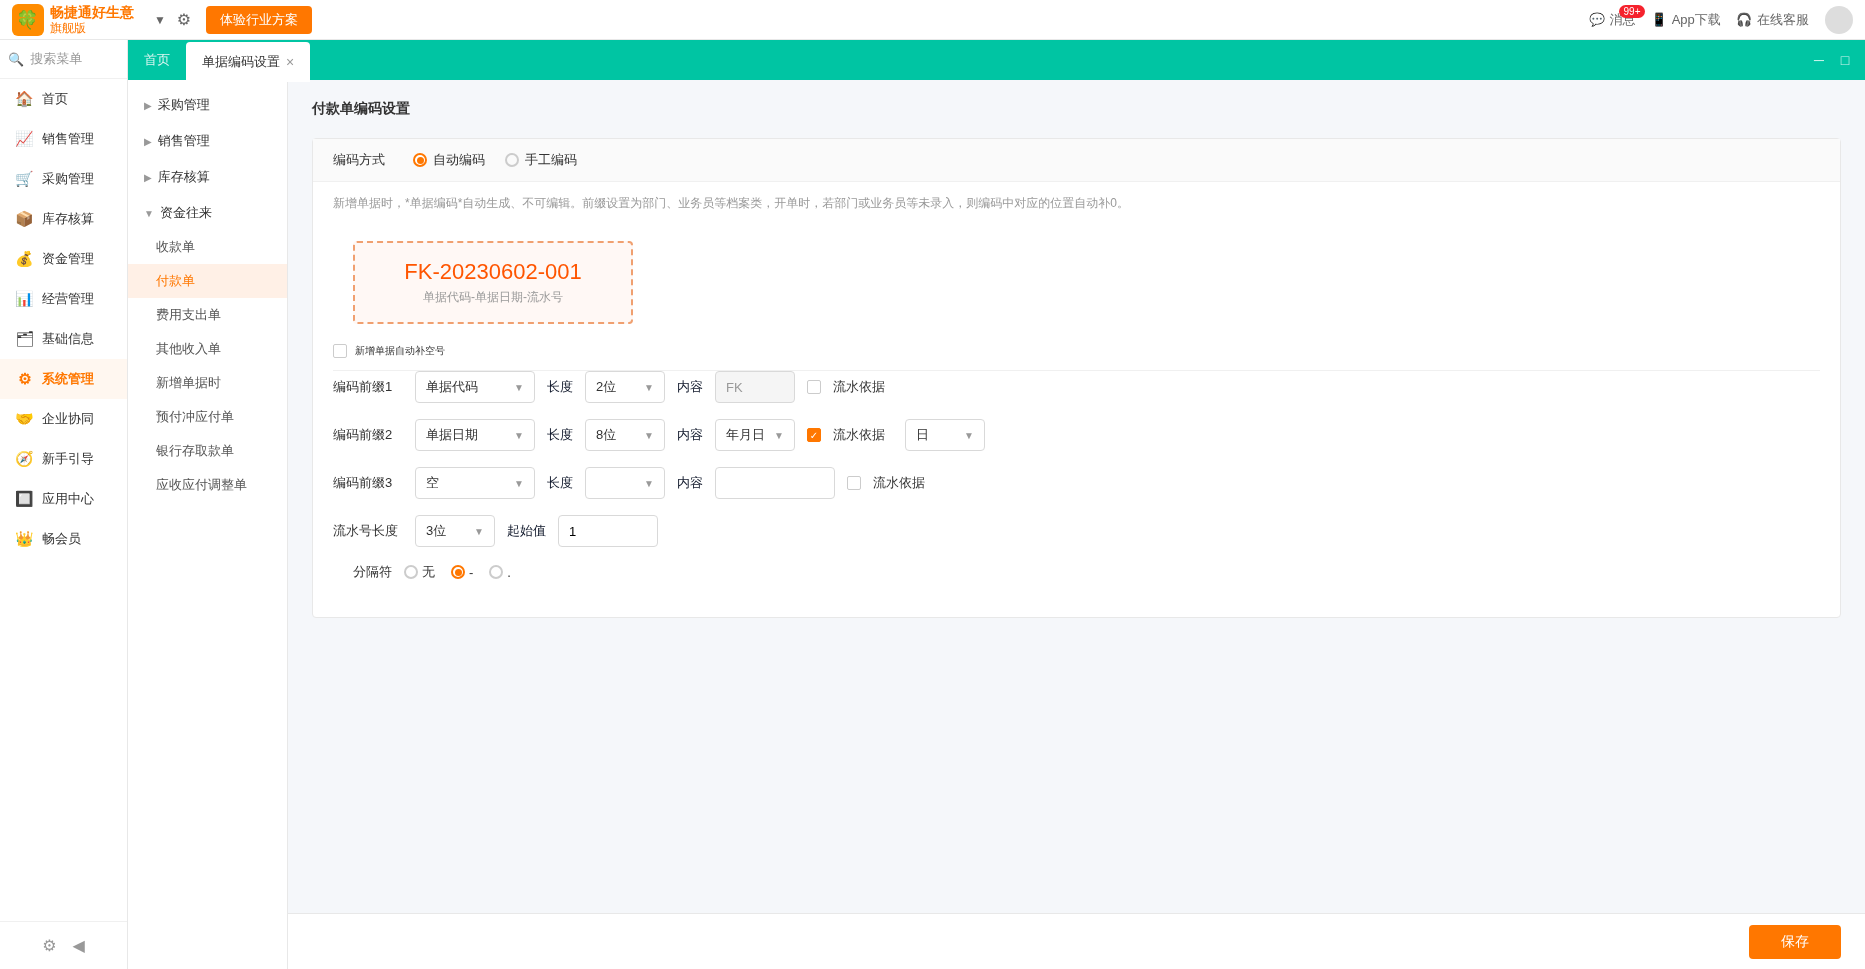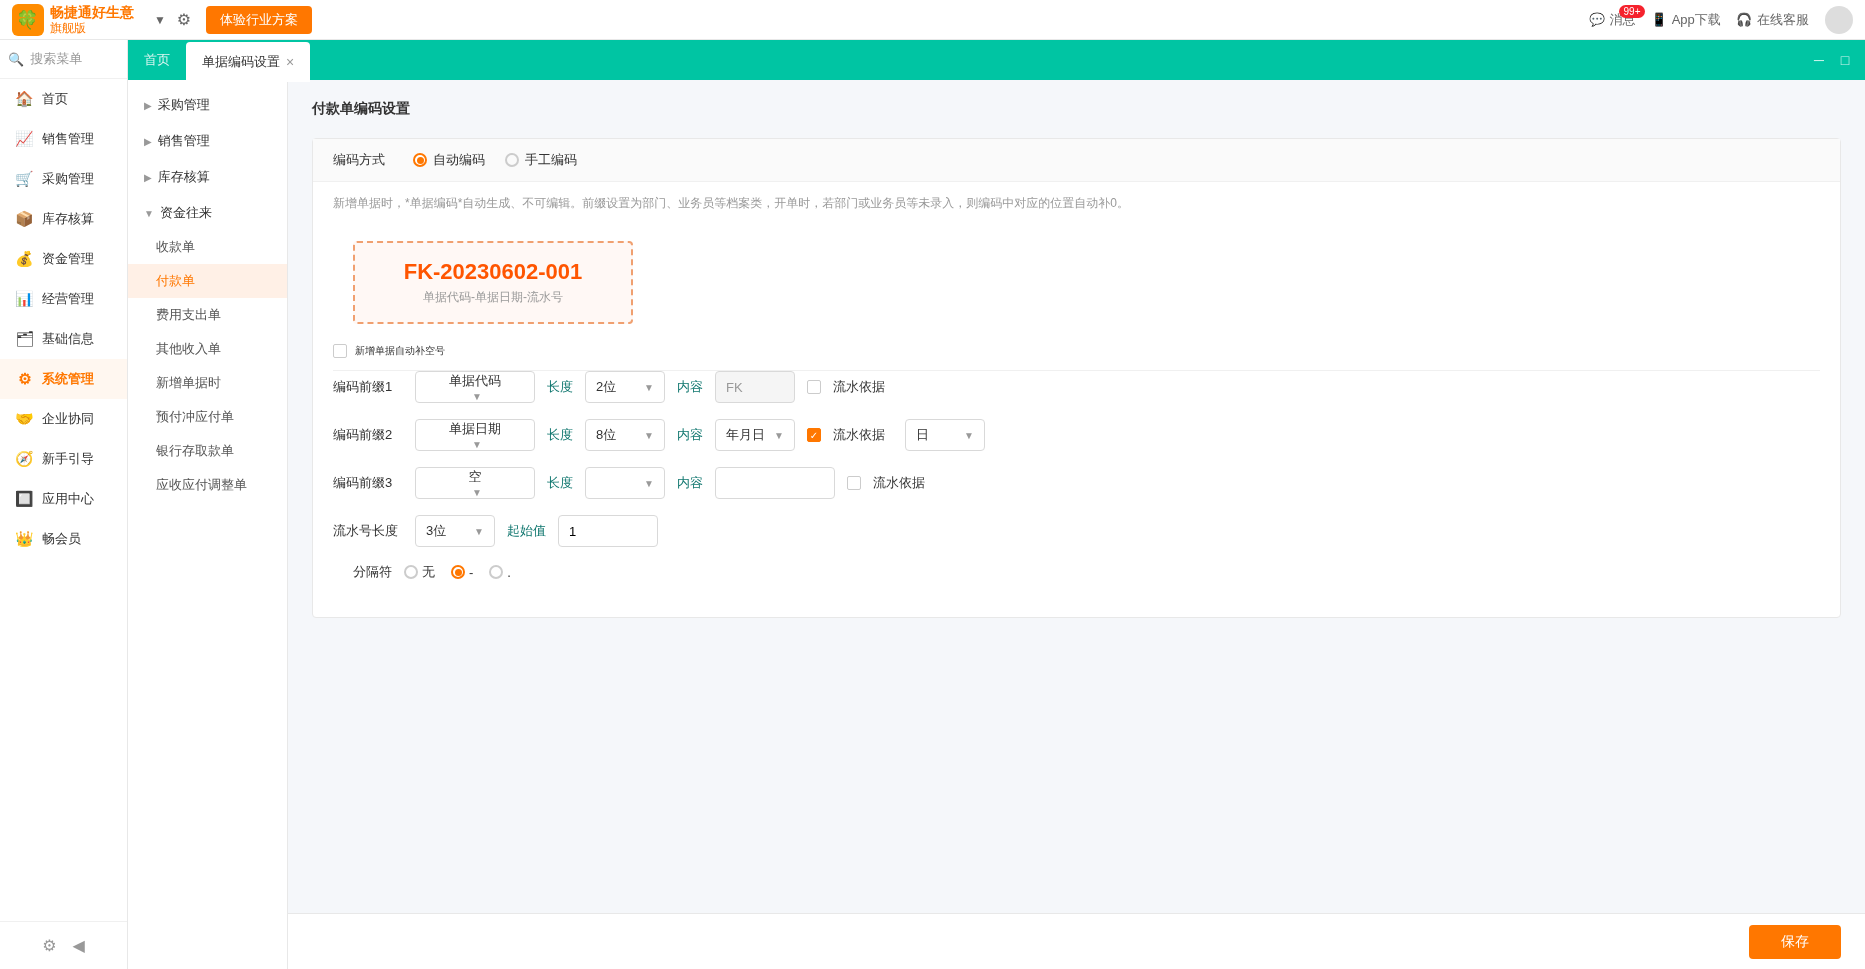--- a/index.html
+++ b/index.html
@@ -66,37 +66,37 @@
     .radio-item { display: flex; align-items: center; gap: 6px; cursor: pointer; font-size: 13px; color: #333; }
     .radio-dot { width: 14px; height: 14px; border-radius: 50%; border: 2px solid #ccc; display: inline-flex; align-items: center; justify-content: center; }
     .radio-dot.checked { border-color: #ff7700; background: #fff; }
     .radio-dot.checked::after { content: ''; width: 7px; height: 7px; border-radius: 50%; background: #ff7700; }
 
     
     .info-text { font-size: 12px; color: #999; padding: 12px 20px; line-height: 1.6; }
 
     
     .preview-box { margin: 16px 20px; border: 2px dashed #f0a070; background: #fff8f5; border-radius: 4px; padding: 16px 24px; display: inline-block; min-width: 280px; }
-    .preview-code { font-size: 22px; font-weight: bold; color: #ff5500; text-align: center; }
+    .preview-code { font-size: 22px; font-weight: normal; color: #ff5500; text-align: center; }
     .preview-desc { font-size: 12px; color: #999; text-align: center; margin-top: 4px; }
 
     
     .checkbox-row { padding: 4px 20px 12px; display: flex; align-items: center; gap: 8px; font-size: 10px; color: #333; }
     .checkbox-box { width: 14px; height: 14px; border: 1px solid #ccc; border-radius: 2px; display: inline-block; cursor: pointer; }
 
     
     .form-section { padding: 0 20px 20px; }
     .form-row { display: flex; align-items: center; gap: 12px; margin-bottom: 16px; flex-wrap: nowrap; }
     .form-label { width: 70px; font-size: 13px; color: #333; flex-shrink: 0; }
     .form-select { height: 32px; border: 1px solid #d9d9d9; border-radius: 4px; padding: 0 10px; font-size: 13px; background: #fff; display: flex; align-items: center; justify-content: space-between; cursor: pointer; min-width: 100px; }
-    .form-select-w120 { min-width: 120px; flex-direction: column; }
+    .form-select-w120 { min-width: 120px; }
     .form-select-w80 { min-width: 80px; }
     .form-input { height: 32px; border: 1px solid #d9d9d9; border-radius: 4px; padding: 0 10px; font-size: 13px; background: #fff; min-width: 80px; }
     .form-input-readonly { background: #f5f5f5; color: #999; }
-    .form-item-label { font-size: 13px; color: #0f766e; flex-shrink: 0; }
+    .form-item-label { font-size: 13px; color: #0f172a; flex-shrink: 0; }
     .checkbox-inline { width: 14px; height: 14px; border: 1px solid #ccc; border-radius: 2px; display: inline-block; cursor: pointer; background: #fff; }
     .checkbox-inline.checked { background: #ff7700; border-color: #ff7700; display: flex; align-items: center; justify-content: center; color: #fff; font-size: 10px; }
     .select-arrow { color: #999; font-size: 10px; margin-left: 4px; }
 
     
     .separator-row { display: flex; align-items: center; gap: 12px; padding: 0 20px 16px; }
     .sep-label { font-size: 13px; color: #333; }
     .sep-options { display: flex; gap: 16px; align-items: center; }
     .radio-sep { display: flex; align-items: center; gap: 4px; font-size: 13px; cursor: pointer; }
 

